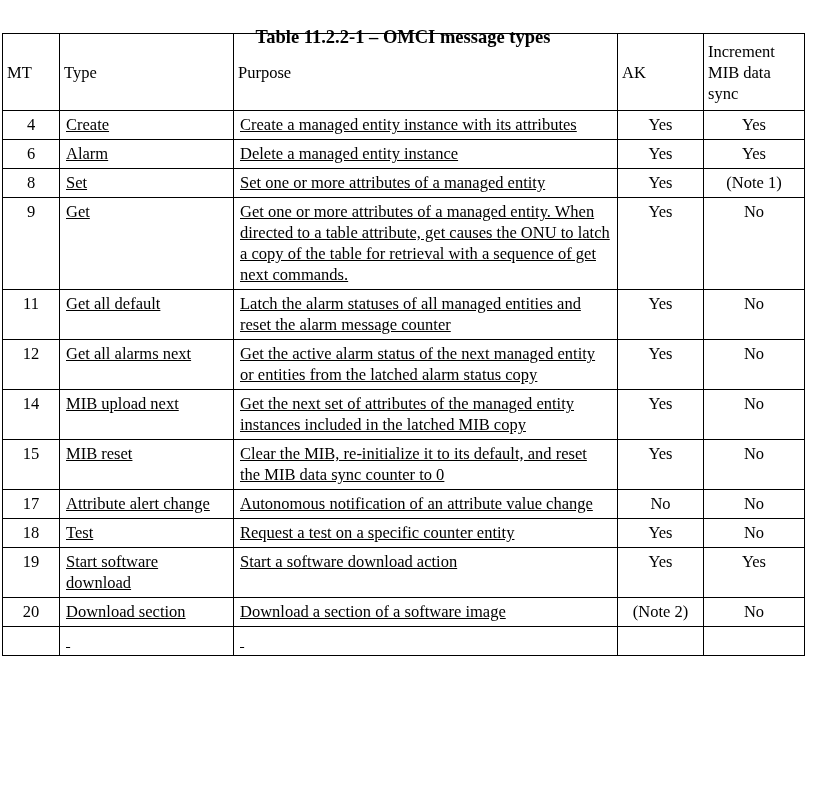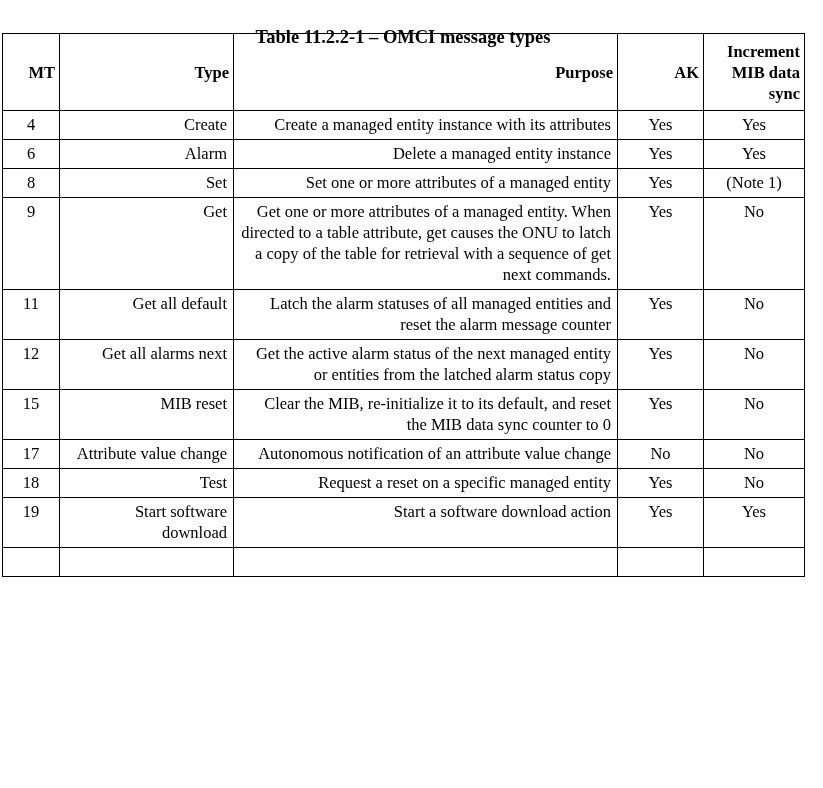--- a/index.html
+++ b/index.html
@@ -35,33 +35,33 @@
       width: 802px;
       font-size: 16.5px;
       line-height: 21px;
     }
     table.omci th, table.omci td {
       border: 1.5px solid #000;
       vertical-align: top;
       padding: 3px 6px 4px 6px;
     }
     table.omci th {
-      font-weight: bold;
-      text-align: right;
+      font-weight: normal;
+      text-align: left;
       vertical-align: middle;
       height: 70px;
       padding: 3px 4px;
     }
     col.c-mt { width: 57px; }
     col.c-type { width: 174px; }
     col.c-purpose { width: 384px; }
     col.c-ak { width: 86px; }
     col.c-inc { width: 101px; }
     td.mt, td.ak, td.inc { text-align: center; }
-    td.type, td.purpose { text-align: right; }
+    td.type, td.purpose { text-align: left; text-decoration: underline; }
     td.type { padding-left: 8px; }
     td.purpose { padding-left: 8px; }
   </style>
 </head>
 <body>
 
 <div class="title">Table 11.2.2-1 – OMCI message types</div>
 
 <table class="omci">
   <colgroup>
@@ -117,46 +117,60 @@
       <td class="inc">No</td>
     </tr>
     <tr>
       <td class="mt">12</td>
       <td class="type">Get all alarms next</td>
       <td class="purpose">Get the active alarm status of the next managed entity or entities from the latched alarm status copy</td>
       <td class="ak">Yes</td>
       <td class="inc">No</td>
     </tr>
     <tr>
+      <td class="mt">14</td>
+      <td class="type">MIB upload next</td>
+      <td class="purpose">Get the next set of attributes of the managed entity instances included in the latched MIB copy</td>
+      <td class="ak">Yes</td>
+      <td class="inc">No</td>
+    </tr>
+    <tr>
       <td class="mt">15</td>
       <td class="type">MIB reset</td>
       <td class="purpose">Clear the MIB, re-initialize it to its default, and reset the MIB data sync counter to 0</td>
       <td class="ak">Yes</td>
       <td class="inc">No</td>
     </tr>
     <tr>
       <td class="mt">17</td>
-      <td class="type">Attribute value change</td>
+      <td class="type">Attribute alert change</td>
       <td class="purpose">Autonomous notification of an attribute value change</td>
       <td class="ak">No</td>
       <td class="inc">No</td>
     </tr>
     <tr>
       <td class="mt">18</td>
       <td class="type">Test</td>
-      <td class="purpose">Request a reset on a specific managed entity</td>
+      <td class="purpose">Request a test on a specific counter entity</td>
       <td class="ak">Yes</td>
       <td class="inc">No</td>
     </tr>
     <tr>
       <td class="mt">19</td>
       <td class="type">Start software download</td>
       <td class="purpose">Start a software download action</td>
       <td class="ak">Yes</td>
       <td class="inc">Yes</td>
+    </tr>
+    <tr>
+      <td class="mt">20</td>
+      <td class="type">Download section</td>
+      <td class="purpose">Download a section of a software image</td>
+      <td class="ak">(Note 2)</td>
+      <td class="inc">No</td>
     </tr>
     <tr>
       <td class="mt">&nbsp;</td>
       <td class="type">&nbsp;</td>
       <td class="purpose">&nbsp;</td>
       <td class="ak">&nbsp;</td>
       <td class="inc">&nbsp;</td>
     </tr>
   </tbody>
 </table>

